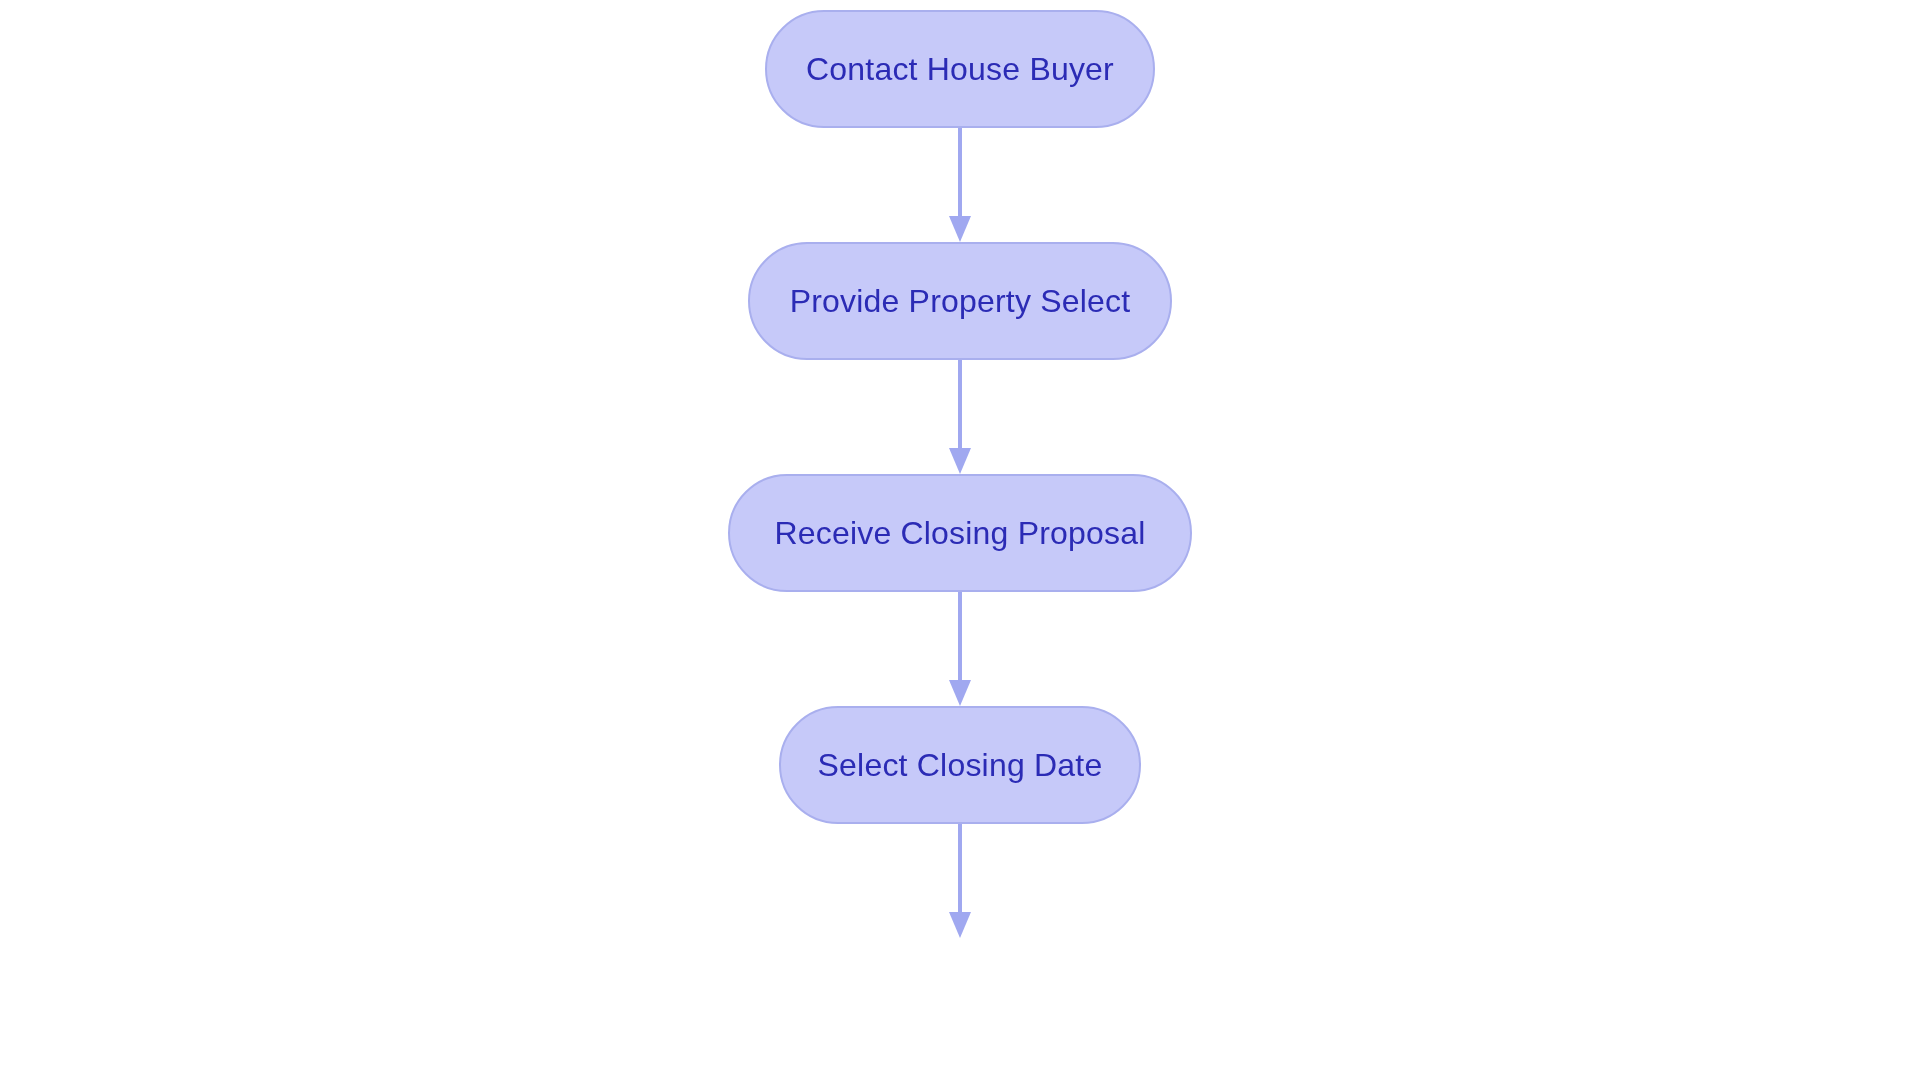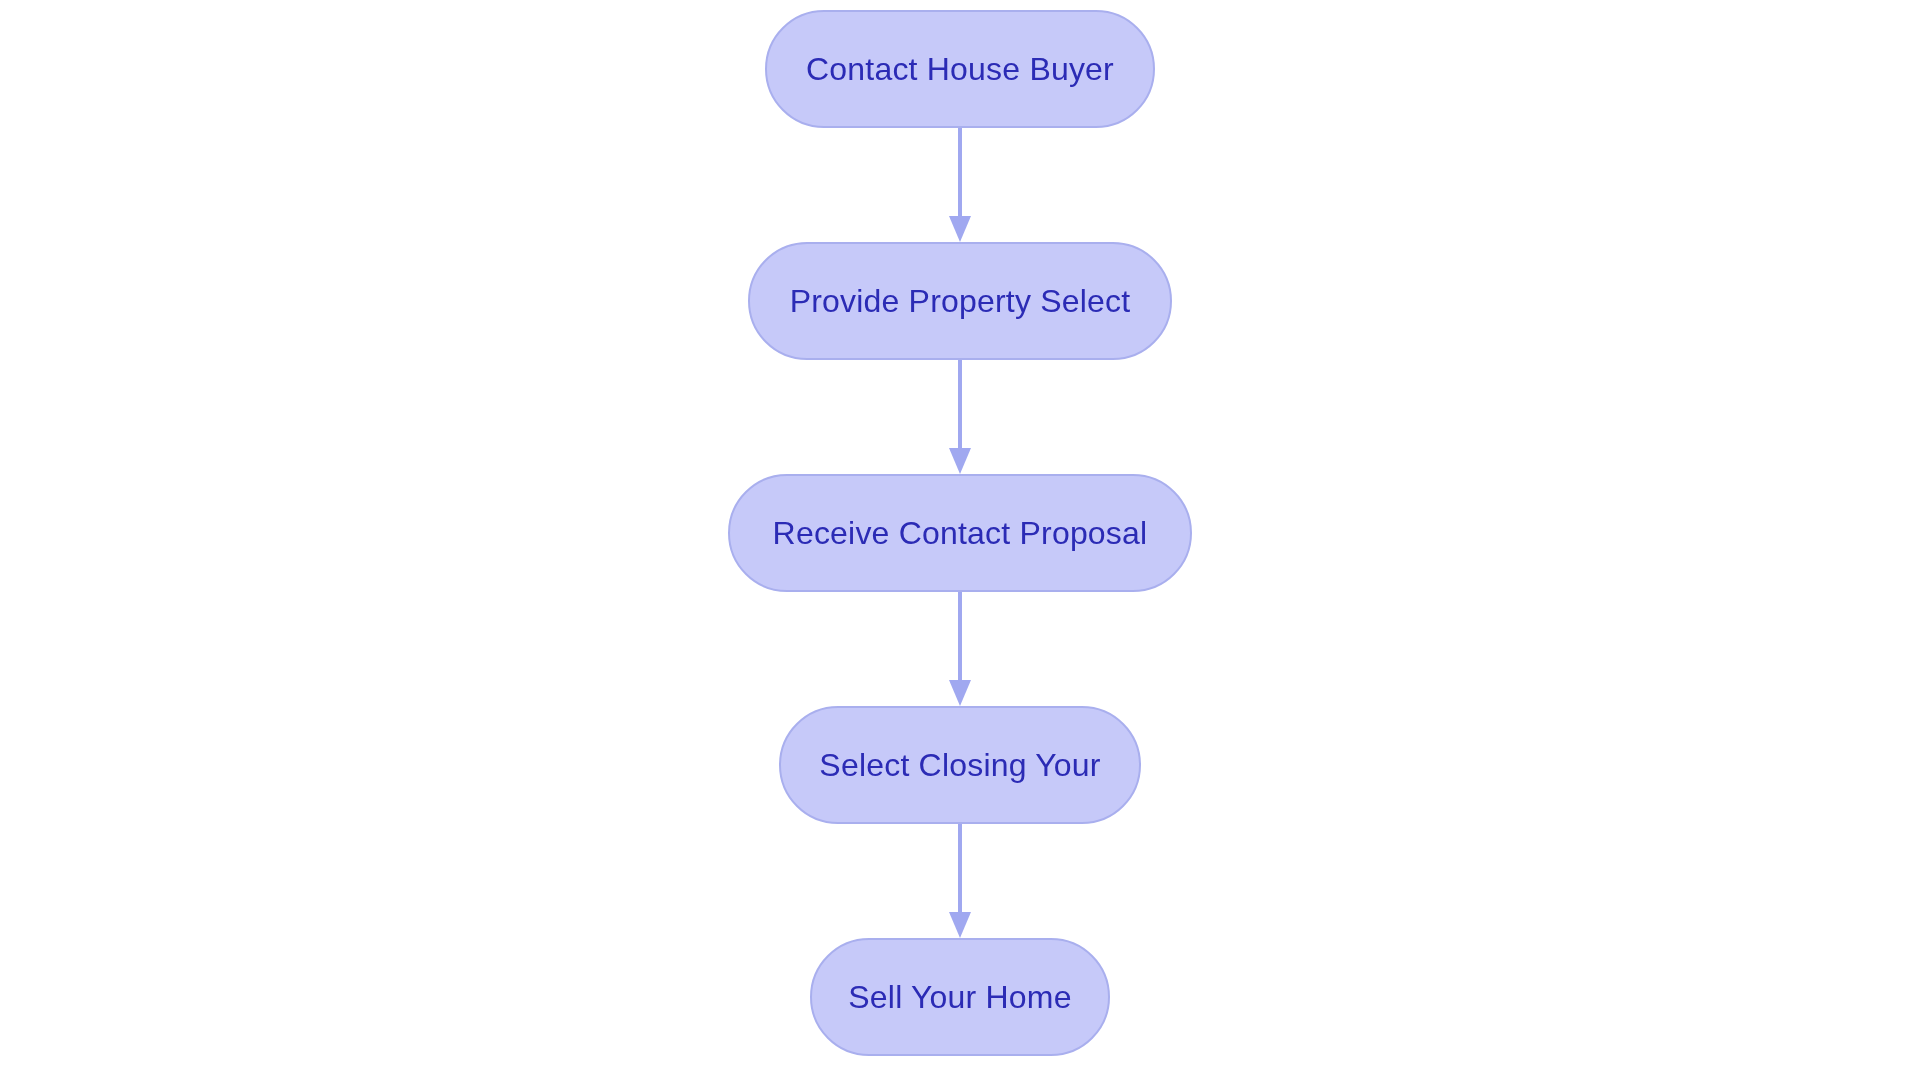--- a/index.html
+++ b/index.html
@@ -82,39 +82,36 @@
     </div>
 
     <span class="connector">
       <svg width="26" height="114" viewBox="0 0 26 114" xmlns="http://www.w3.org/2000/svg" aria-hidden="true">
         <line x1="13" y1="0" x2="13" y2="92" stroke="#a0a8f0" stroke-width="4"></line>
         <polygon points="13,114 2,88 24,88" fill="#a0a8f0"></polygon>
       </svg>
     </span>
 
     <div class="node" style="width:464px;">
-      <span class="node-label">Receive Contact Proposal</span>
+      <span class="node-label">Receive Closing Proposal</span>
     </div>
 
     <span class="connector">
       <svg width="26" height="114" viewBox="0 0 26 114" xmlns="http://www.w3.org/2000/svg" aria-hidden="true">
         <line x1="13" y1="0" x2="13" y2="92" stroke="#a0a8f0" stroke-width="4"></line>
         <polygon points="13,114 2,88 24,88" fill="#a0a8f0"></polygon>
       </svg>
     </span>
 
     <div class="node" style="width:362px;">
-      <span class="node-label">Select Closing Your</span>
+      <span class="node-label">Select Closing Date</span>
     </div>
 
     <span class="connector">
       <svg width="26" height="114" viewBox="0 0 26 114" xmlns="http://www.w3.org/2000/svg" aria-hidden="true">
         <line x1="13" y1="0" x2="13" y2="92" stroke="#a0a8f0" stroke-width="4"></line>
         <polygon points="13,114 2,88 24,88" fill="#a0a8f0"></polygon>
       </svg>
     </span>
 
-    <div class="node" style="width:300px;">
-      <span class="node-label">Sell Your Home</span>
-    </div>
 
   </div>
 </div>
 
 </body></html>

